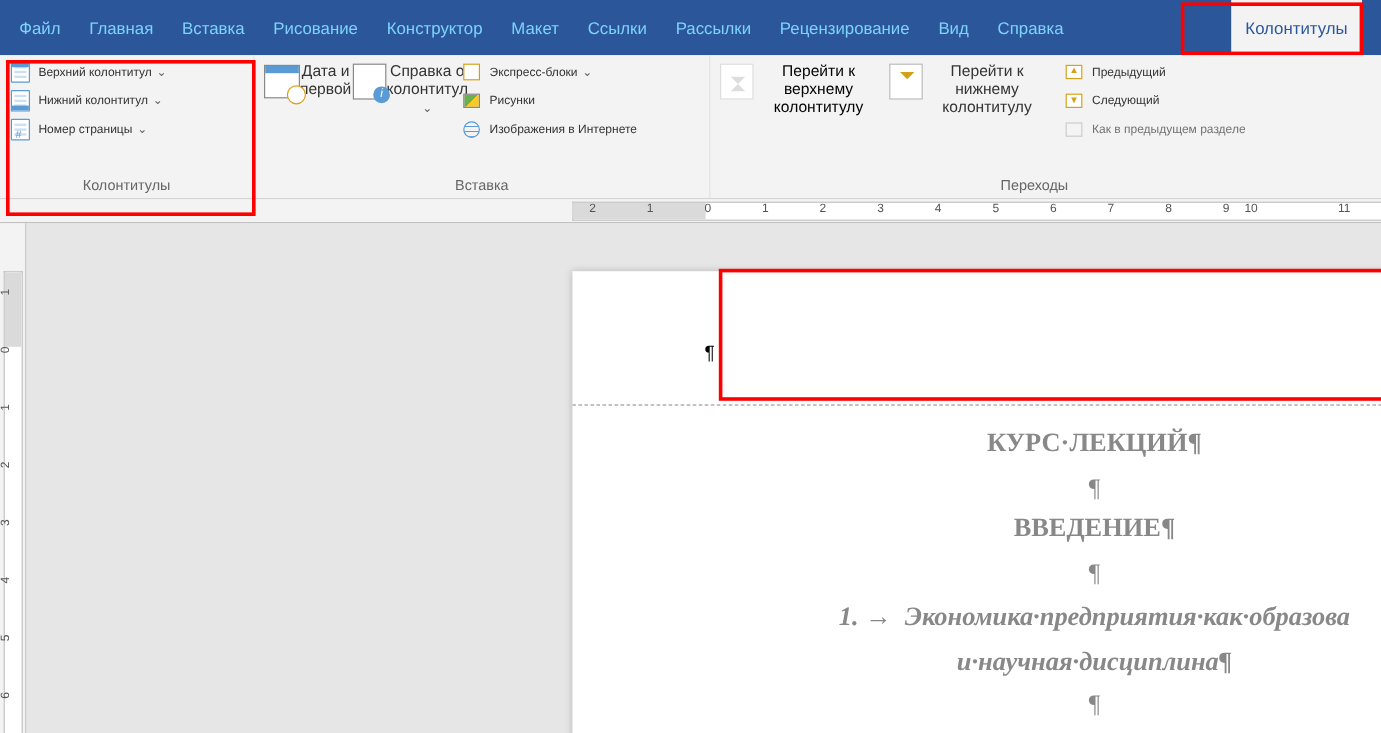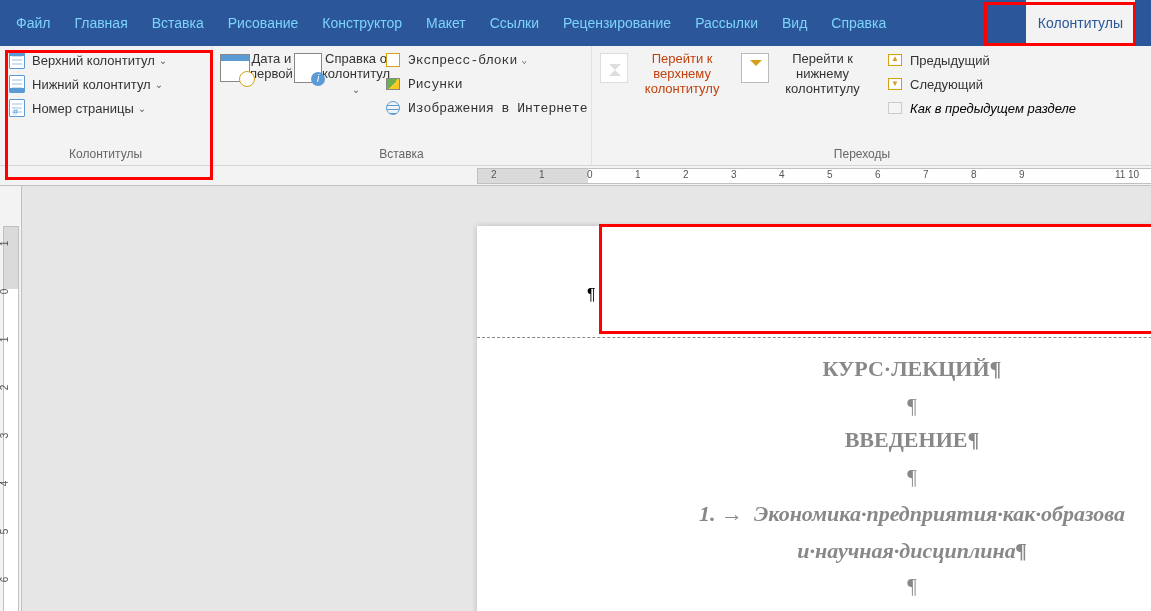--- a/index.html
+++ b/index.html
@@ -11,27 +11,27 @@
 .tab-hl-box { position: absolute; border: 3px solid #ff0000; pointer-events: none; }
 
 .ribbon { background: #f3f3f3; height: 120px; display: flex; border-bottom: 1px solid #d4d4d4; position: relative; }
 .ribbon-group { display: flex; flex-direction: column; border-right: 1px solid #e1e1e1; padding: 2px 6px 0 6px; }
 .ribbon-group-content { flex: 1; display: flex; align-items: flex-start; }
 .ribbon-group-label { text-align: center; font-size: 12px; color: #666; padding: 2px 0 4px 0; }
 
 .small-btn { display: flex; align-items: center; height: 24px; padding: 2px 6px 2px 2px; cursor: pointer; white-space: nowrap; }
 .small-btn .icon { width: 18px; height: 18px; margin-right: 6px; display: flex; align-items: center; justify-content: center; }
 .small-btn .caret { margin-left: 4px; font-size: 10px; color: #666; }
-.small-btn .label { color: #333; font-size: 13px; }
-.small-btn.disabled .label { color: #000000; font-style: italic; }
+.small-btn .label { color: #333; font-size: 10px; }
+.small-btn.disabled .label { color: #737373; }
 
 .large-btn { display: flex; flex-direction: row; align-items: flex-start; justify-content: flex-start; width: 74px; padding: 4px 2px; cursor: pointer; text-align: center; }
 .large-btn .icon-lg { width: 32px; height: 32px; margin-bottom: 2px; display: flex; align-items: center; justify-content: center; }
 .large-btn .label { font-size: 13px; color: #333; line-height: 1.15; }
-.large-btn.disabled .label { color: #c2410c; }
+.large-btn.disabled .label { color: #000000; }
 .large-btn .caret { font-size: 10px; color: #666; }
 
 .stack { display: flex; flex-direction: column; }
 
 
 .ico-page { width:16px; height:18px; border:1px solid #5b9bd5; border-radius:1px; position:relative; background:#fff; }
 .ico-page::after{content:""; position:absolute; left:2px; right:2px; top:3px; height:2px; background:#5b9bd5; box-shadow:0 4px 0 #5b9bd5,0 8px 0 #5b9bd5; opacity:.3;}
 .ico-page.hdr::before{content:"";position:absolute;left:0;right:0;top:0;height:4px;background:#5b9bd5;}
 .ico-page.ftr::before{content:"";position:absolute;left:0;right:0;bottom:0;height:4px;background:#5b9bd5;}
 .ico-page.num::before{content:"#";position:absolute;left:3px;bottom:-1px;font-size:9px;color:#5b9bd5;}
@@ -89,22 +89,22 @@
 <body>
 
 <div class="tabs-bar">
   <div class="tab">Файл</div>
   <div class="tab">Главная</div>
   <div class="tab">Вставка</div>
   <div class="tab">Рисование</div>
   <div class="tab">Конструктор</div>
   <div class="tab">Макет</div>
   <div class="tab">Ссылки</div>
+  <div class="tab">Рассылки</div>
   <div class="tab">Рецензирование</div>
-  <div class="tab">Рассылки</div>
   <div class="tab">Вид</div>
   <div class="tab">Справка</div>
   <div style="flex:1"></div>
   <div class="tab active" style="margin-right:12px;">Колонтитулы</div>
   <div class="tab-hl-box" style="left:984px;top:2px;width:152px;height:44px;"></div>
 </div>
 
 <div class="ribbon">
 
   <div class="ribbon-group" style="width:212px;">
@@ -145,21 +145,21 @@
             </span>
           </div>
         <div class="label"><span>Дата и</span><br><span>первой</span></div>
       </div>
       <div class="large-btn" style="width:86px;">
         <div class="icon-lg">
             <span class="ico-info"></span>
           </div>
         <div class="label"><span>Справка о</span><br><span>колонтитул</span> <span class="caret">⌄</span></div>
       </div>
-      <div class="stack" style="margin-left:4px;font-family:Liberation Mono, monospace;">
+      <div class="stack" style="margin-left:4px;">
         <div class="small-btn">
           <span class="icon">
               <span class="ico-blocks"></span>
             </span>
           <span class="label">Экспресс-блоки</span>
           <span class="caret">⌄</span>
         </div>
         <div class="small-btn">
           <span class="icon">
               <span class="ico-pic"></span>
@@ -228,21 +228,21 @@
       <div class="ruler-tick" style="left: 587px;">0</div>
       <div class="ruler-tick" style="left: 635px;">1</div>
       <div class="ruler-tick" style="left: 683px;">2</div>
       <div class="ruler-tick" style="left: 731px;">3</div>
       <div class="ruler-tick" style="left: 779px;">4</div>
       <div class="ruler-tick" style="left: 827px;">5</div>
       <div class="ruler-tick" style="left: 875px;">6</div>
       <div class="ruler-tick" style="left: 923px;">7</div>
       <div class="ruler-tick" style="left: 971px;">8</div>
       <div class="ruler-tick" style="left: 1019px;">9</div>
-      <div class="ruler-tick" style="left: 1128px;">10</div>
+      <div class="ruler-tick" style="left: 1037px;">10</div>
       <div class="ruler-tick" style="left: 1115px;">11</div>
     </div>
 </div>
 
 <div class="ruler-v">
   <div class="ruler-v-inner">
     <div class="ruler-v-inactive" style="height:62px;"></div>
   </div>
   <div id="vruler">
       <div class="ruler-v-tick" style="top: 52px;">1</div>

